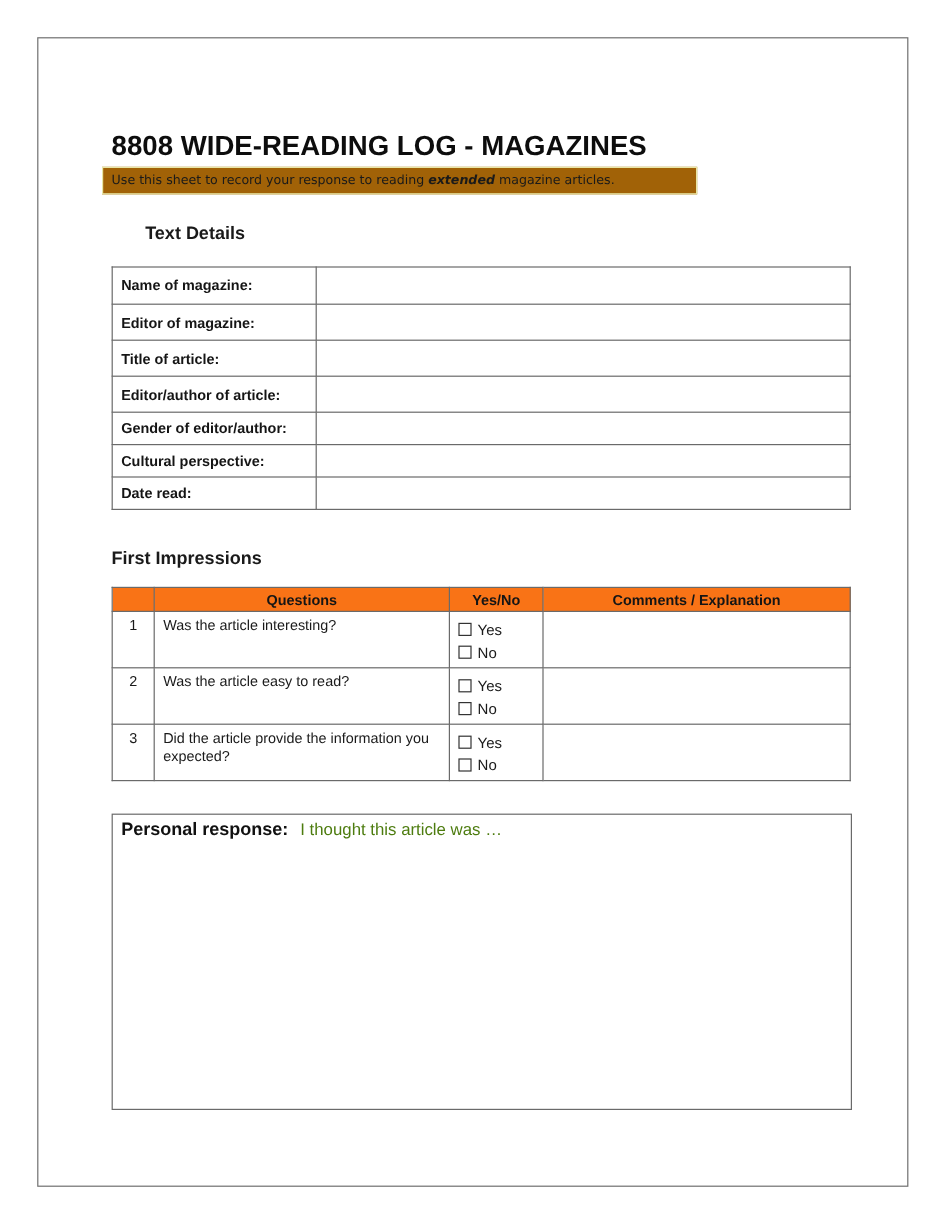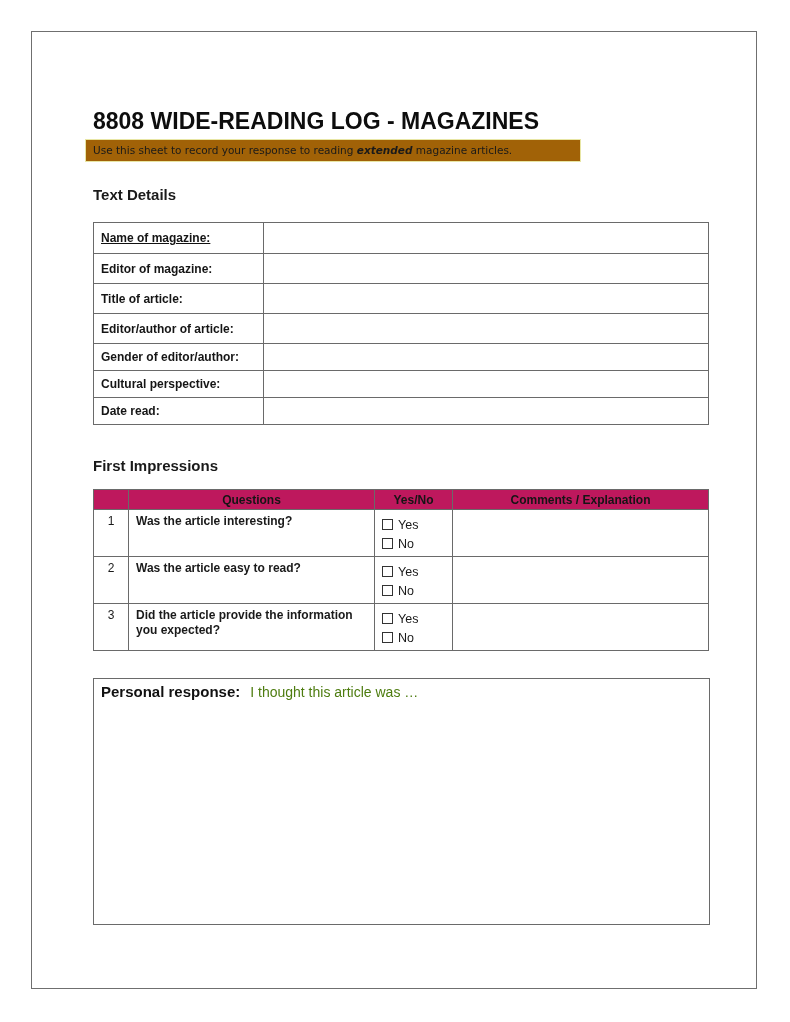--- a/index.html
+++ b/index.html
@@ -99,21 +99,21 @@
     }
     
     .impressions-table {
       position: absolute;
       left: 93px;
       top: 489px;
       width: 616px;
       border-collapse: collapse;
     }
     .impressions-table th {
-      background: #be185d;
+      background: #f97316;
       border: 1px solid #6a6a6a;
       font-size: 12px;
       font-weight: bold;
       height: 19px;
       padding: 0;
       color: #151515;
     }
     .impressions-table td {
       border: 1px solid #6a6a6a;
       font-size: 12px;
@@ -124,21 +124,20 @@
     }
     .impressions-table .num-cell {
       width: 34px;
       text-align: center;
       padding-top: 4px;
     }
     .impressions-table .q-cell {
       width: 232px;
       padding: 4px 6px 0 7px;
       line-height: 15px;
-      font-weight: bold;
     }
     .impressions-table .yn-cell {
       width: 70px;
       padding: 5px 0 0 7px;
     }
     .impressions-table .comment-cell {
       padding: 0;
     }
     .yn-option {
       display: flex;
@@ -198,25 +197,25 @@
   </style>
 </head>
 <body>
 
 <div class="page-frame"></div>
 
 <div class="doc-title">8808 WIDE-READING LOG - MAGAZINES</div>
 
 <div class="instruction-banner"><span>Use this sheet to record your response to reading </span><span class="emph">extended</span><span> magazine articles.</span></div>
 
-<div class="section-heading" style="top:186px;">Text Details</div>
+<div class="section-heading" style="top:186px;margin-left:28px;">Text Details</div>
 
 <table class="details-table">
   <tbody>
-      <tr style="height:31px;text-decoration:underline;">
+      <tr style="height:31px;">
     <td class="label-cell">Name of magazine:</td>
     <td class="value-cell"><input class="value-input" type="text" style="height: 29px;" value=""></td>
   </tr>
   <tr style="height:30px;">
     <td class="label-cell">Editor of magazine:</td>
     <td class="value-cell"><input class="value-input" type="text" style="height: 28px;" value=""></td>
   </tr>
   <tr style="height:30px;margin-left:16px;">
     <td class="label-cell">Title of article:</td>
     <td class="value-cell"><input class="value-input" type="text" style="height: 28px;" value=""></td>

